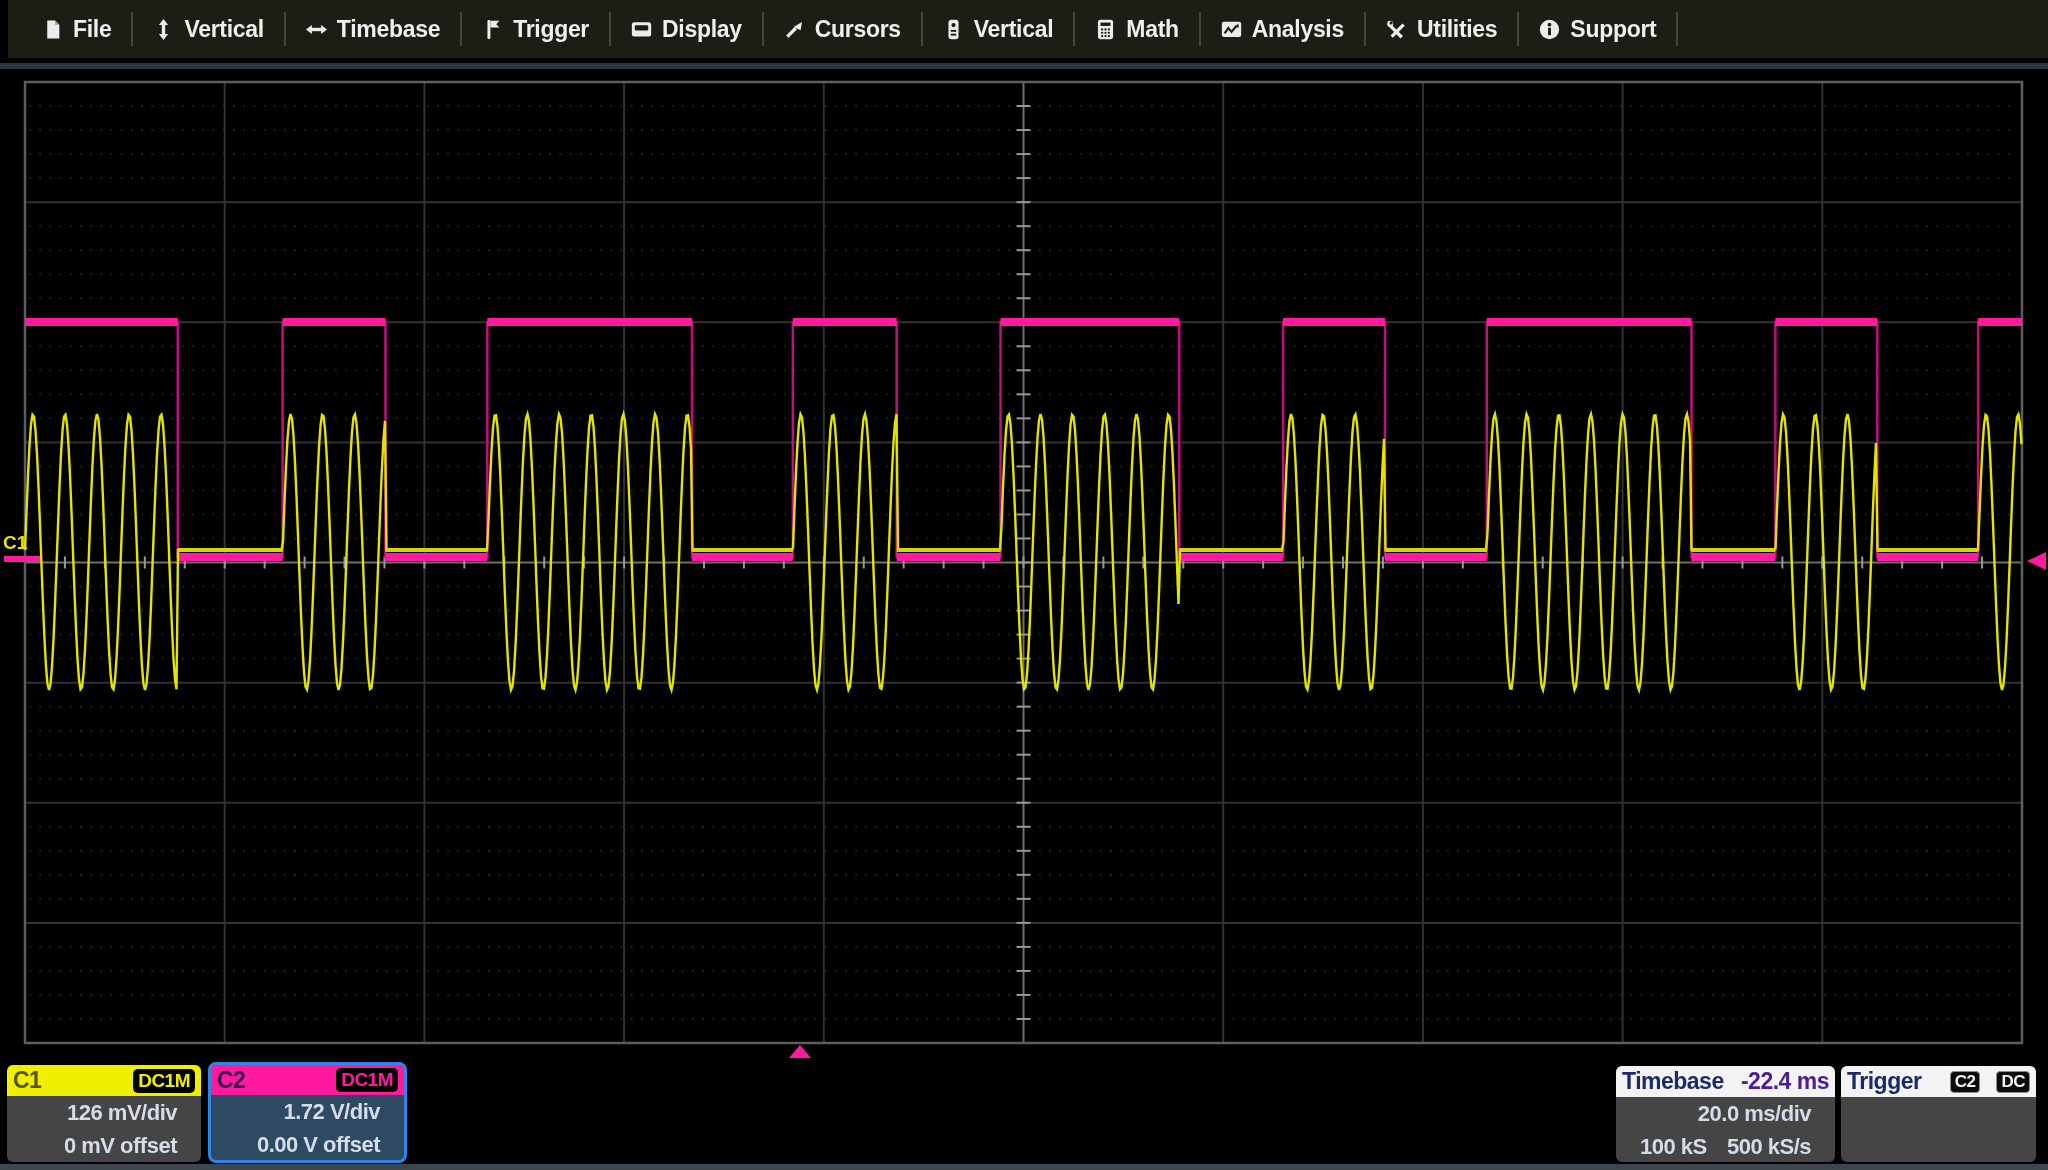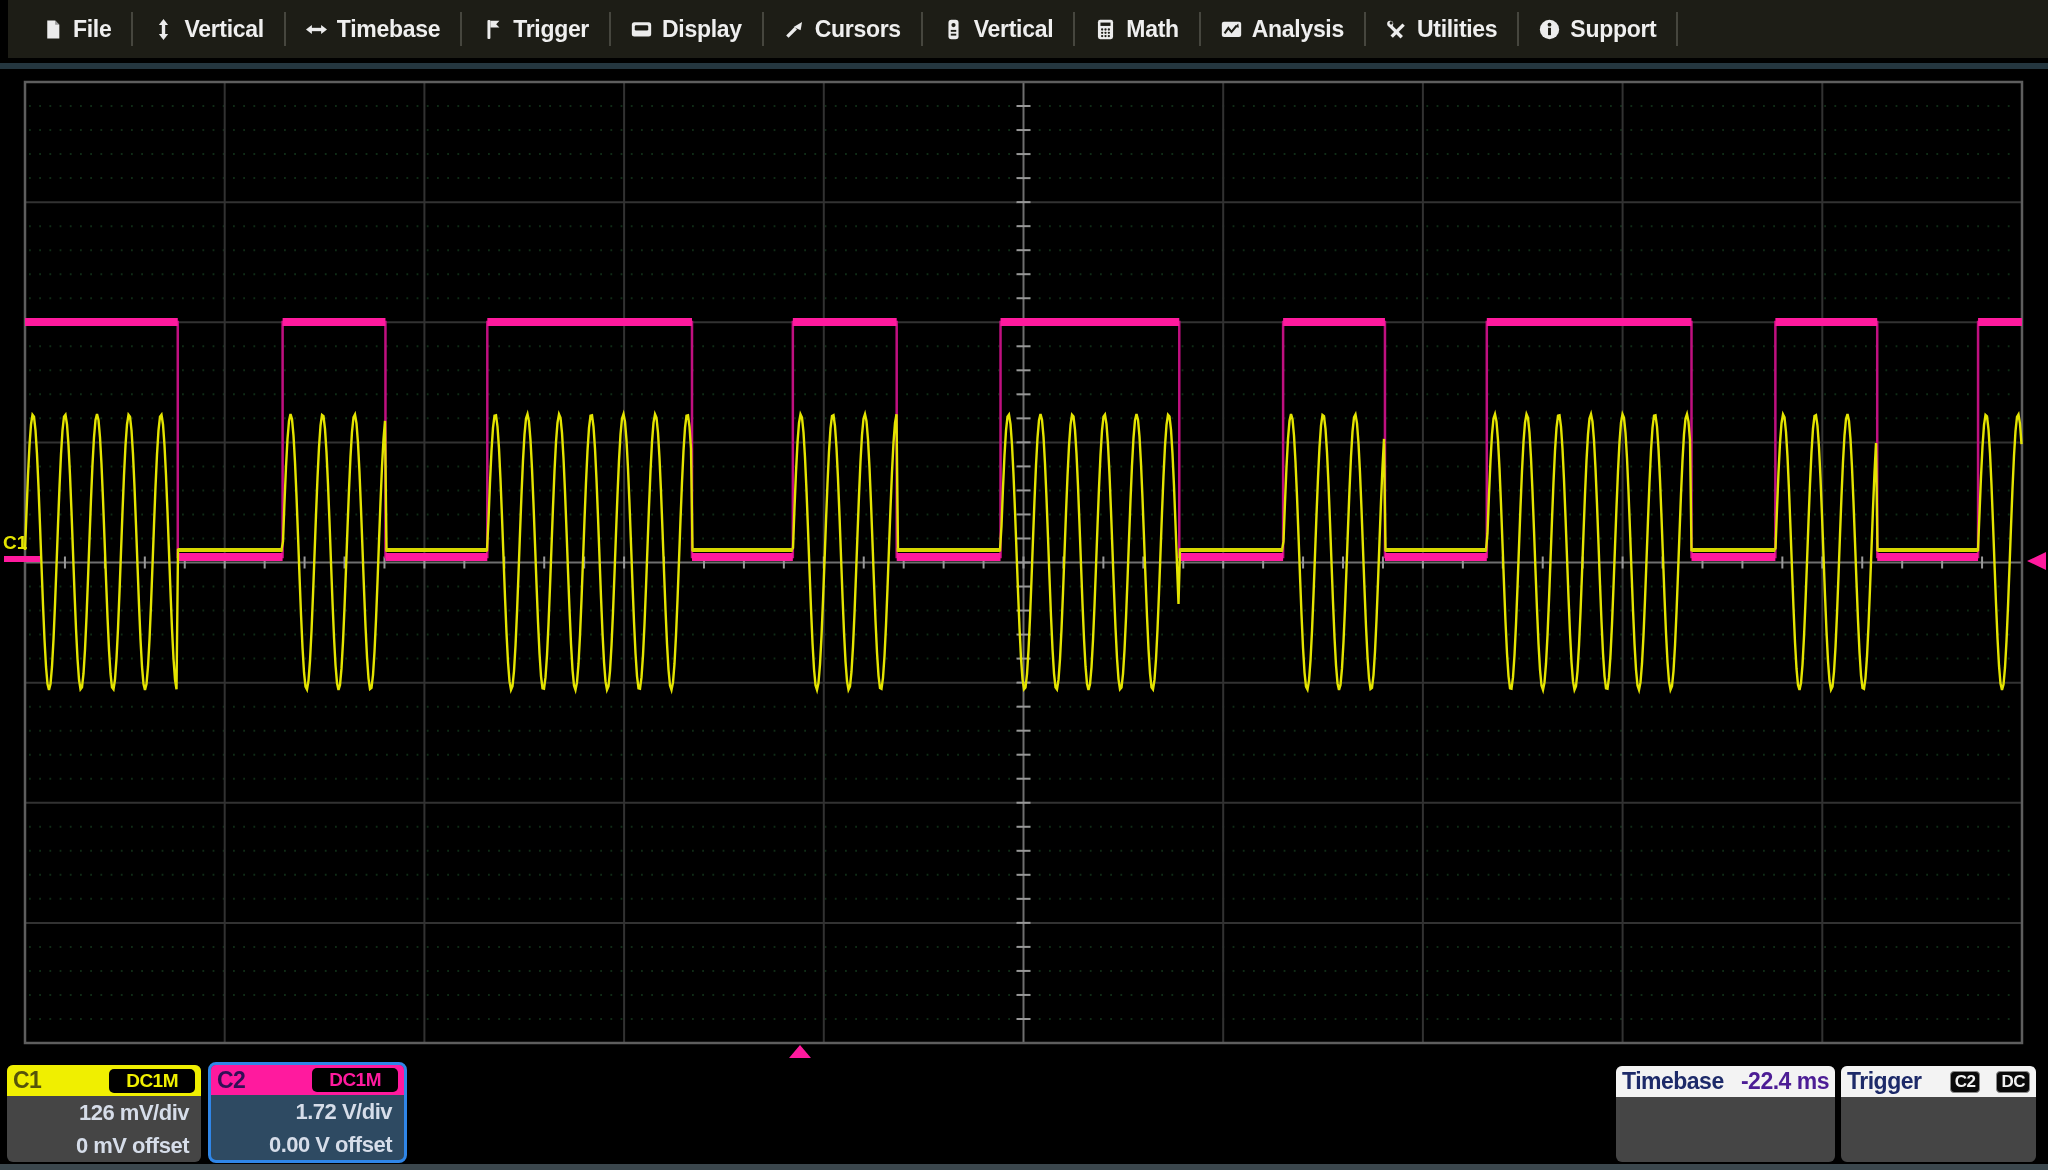--- a/index.html
+++ b/index.html
@@ -13,23 +13,23 @@
   .micon{display:flex;align-items:center;}
   .msep{width:2px;height:34px;background:#46463e;flex:0 0 auto;}
   .top-strip{position:absolute;left:0;top:63px;width:2048px;height:6px;background:#24363f;z-index:2;}
   .bottom-strip{position:absolute;left:0;top:1164px;width:2048px;height:6px;background:#3b474d;z-index:2;}
   
   .wave{position:absolute;left:0;top:0;width:2048px;height:1170px;z-index:1;}
   
   .dbox{position:absolute;box-sizing:border-box;border-radius:6px;overflow:hidden;background:#454545;z-index:4;}
   .dbox .hdr{display:flex;align-items:center;height:31px;padding:0 6px;font-size:23px;font-weight:bold;letter-spacing:-0.5px;}
   .dbox .body{color:#d6dde9;font-size:22px;font-weight:bold;letter-spacing:-0.5px;}
-  .row{display:flex;justify-content:space-between;align-items:center;height:33px;padding:0 12px;}
+  .row{display:flex;justify-content:space-between;align-items:center;height:33px;padding:0 24px;}
   .row.right{justify-content:flex-end;}
-  .badge{margin-left:auto;background:#000;border-radius:5px;padding:1px 17px;font-size:19px;font-weight:bold;line-height:22px;}
+  .badge{margin-left:auto;background:#000;border-radius:5px;padding:1px 5px;font-size:19px;font-weight:bold;line-height:22px;}
   .c1box{left:7px;top:1065px;width:194px;height:97px;}
   .c1box .hdr{background:#f0ef00;color:#55530a;}
   .c1box .badge{color:#f0ef00;}
   .c2box{left:208px;top:1062px;width:199px;height:101px;border:3px solid #2f86e8;border-radius:8px;background:#2e4a62;}
   .c2box .hdr{background:#ff1a9e;color:#321056;height:30px;}
   .c2box .badge{color:#ff1a9e;}
   .tbbox{left:1616px;top:1066px;width:219px;height:96px;}
   .trbox{left:1841px;top:1066px;width:195px;height:96px;}
   .whdr{background:#f3f3f3;height:30px;}
   .whdr .t{color:#1d2a69;}
@@ -380,20 +380,27 @@
       <div class="row right">1.72 V/div</div>
       <div class="row right">0.00 V offset</div>
     </div>
   </div>
 
   <div class="dbox tbbox">
     <div class="hdr whdr">
       <span class="t">Timebase</span>
       <span class="v">-22.4 ms</span>
     </div>
+    <div class="body">
+      <div class="row right">20.0 ms/div</div>
+      <div class="row">
+        <span>100 kS</span>
+        <span>500 kS/s</span>
+      </div>
+    </div>
   </div>
 
   <div class="dbox trbox">
     <div class="hdr whdr">
       <span class="t">Trigger</span>
       <span class="hsp">
         <span class="kbadge">C2</span>
         <span class="kbadge">DC</span>
       </span>
     </div>

